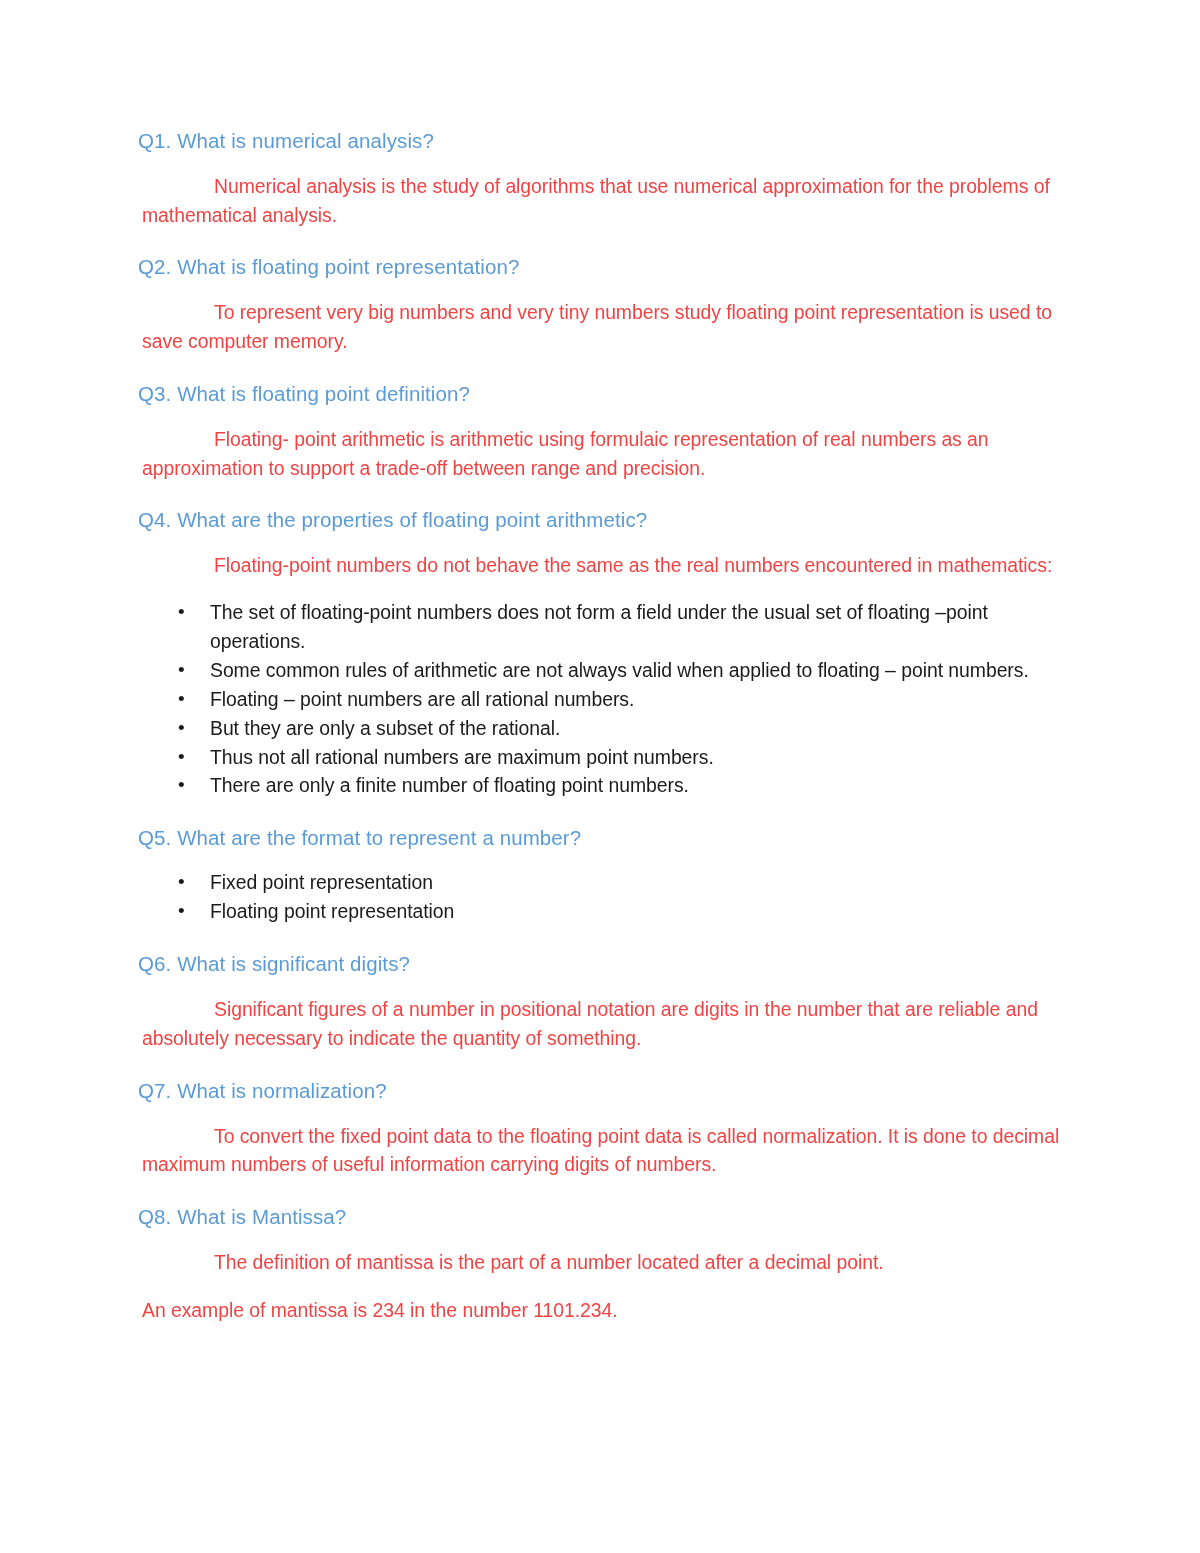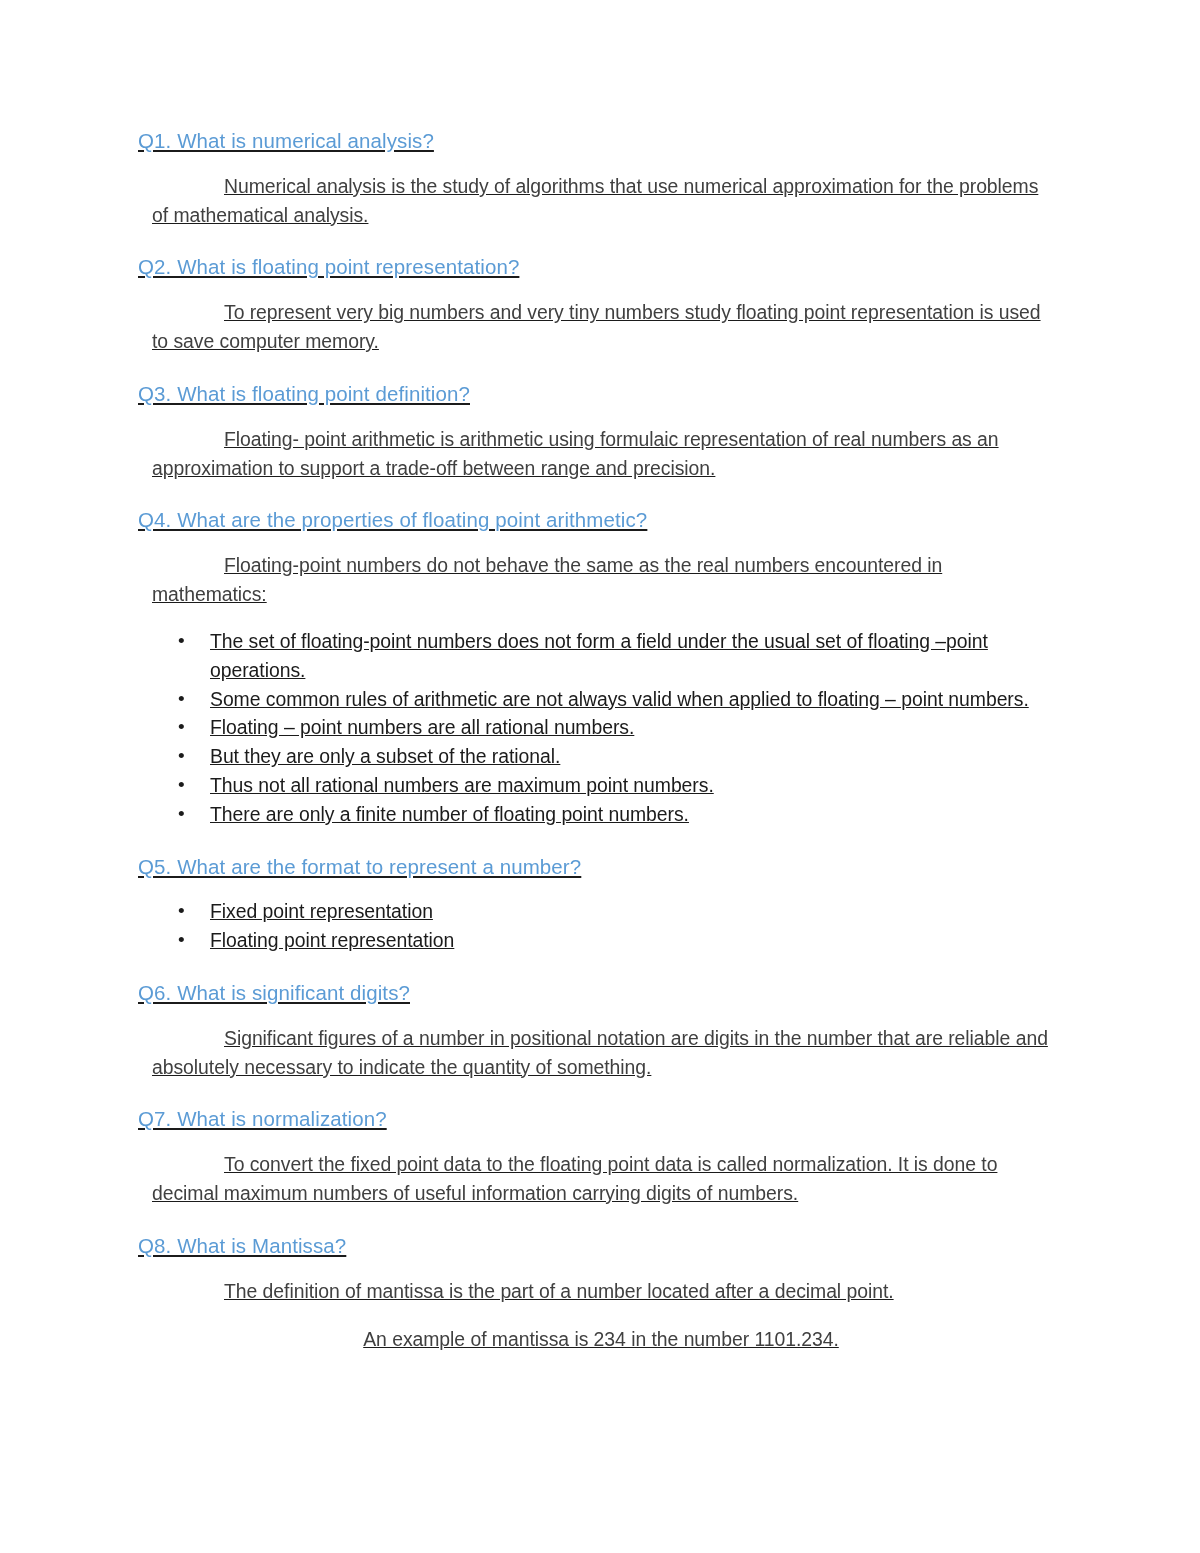--- a/index.html
+++ b/index.html
@@ -18,47 +18,45 @@
   .page {
     position: relative;
     width: 1200px;
     height: 1553px;
     background: #ffffff;
     box-sizing: border-box;
     padding: 128px 137px 0 138px;
   }
   .doc-body {
     width: 926px;
-    text-decoration: underline;
   }
   h2.q-heading {
     font-family: "Liberation Sans", sans-serif;
     font-size: 20.5px;
     font-weight: 400;
     line-height: 1.22;
     color: #5b9bd5;
     margin: 0;
     padding: 0;
     letter-spacing: 0.1px;
   }
   .q-heading.spaced {
     margin-top: 25px;
   }
   p.answer {
     font-size: 19.4px;
     line-height: 1.48;
-    margin: 14px;
+    margin: 4px;
     padding: 0;
     text-indent: 72px;
-    color: #404040;
+    color: #ef4444;
     letter-spacing: -0.05px;
   }
   p.answer.no-indent {
     text-indent: 0;
-    text-align: center;
   }
   .answer.gap-top {
     margin-top: 19px;
   }
   ul.bullets {
     list-style: none;
     margin: 0;
     padding: 0;
   }
   ul.bullets.gap-top {

